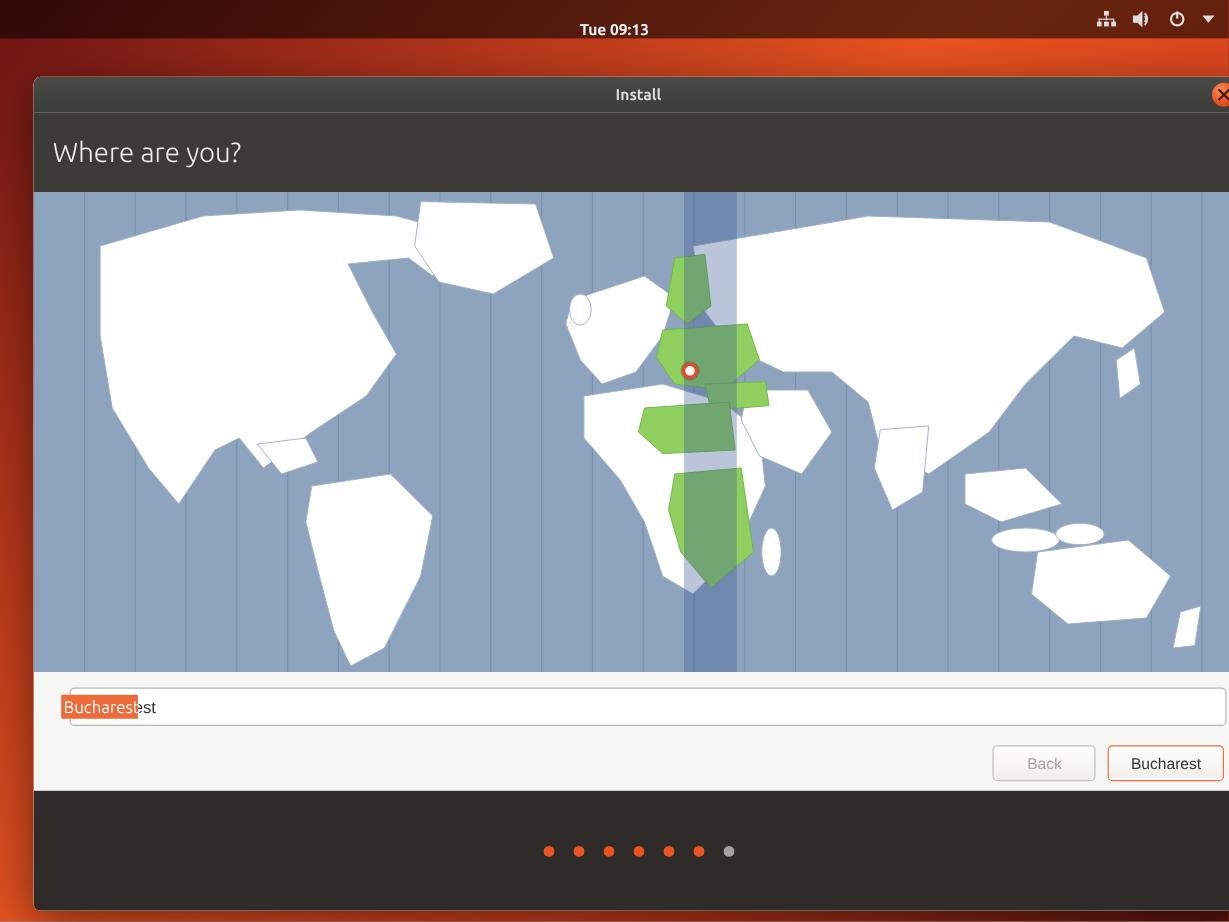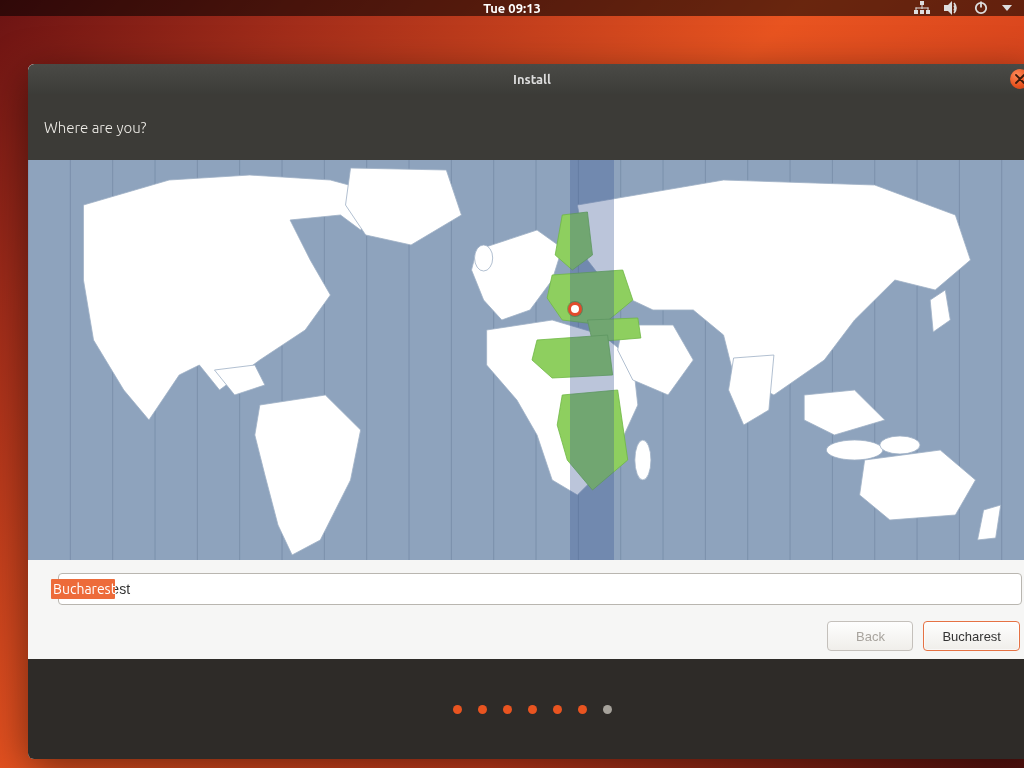--- a/index.html
+++ b/index.html
@@ -3,23 +3,23 @@
 <meta charset="utf-8">
 <style>
   * { box-sizing: border-box; margin: 0; padding: 0; }
   html, body { width: 1024px; height: 768px; overflow: hidden; font-family: Ubuntu, "Segoe UI", sans-serif; }
   body {
     background: linear-gradient(135deg, #6b1313 0%, #a32d1a 18%, #e95420 45%, #cf3d1c 70%, #5a120f 100%);
     color: #fff;
   }
   
   .topbar {
-    height: 16px; width: 100%;
+    height: 32px; width: 100%;
     background: rgba(0,0,0,0.55);
-    display: flex; align-items: center; justify-content: center;
+    display: flex; align-items: flex-end; justify-content: center;
     position: relative; font-size: 13px; font-weight: 600;
   }
   .topbar .status-area {
     position: absolute; right: 12px; top: 0; height: 100%;
     display: flex; align-items: center; gap: 14px;
   }
   .topbar svg { display: block; }
 
   
   .installer {
@@ -36,21 +36,21 @@
   }
   .close-btn {
     position: absolute; right: 6px; top: 5px; width: 20px; height: 20px;
     border-radius: 50%; background: radial-gradient(circle at 35% 30%, #ff8b5a, #e95420 55%, #b73d12);
     display:flex; align-items:center; justify-content:center;
   }
   .header-strip {
     height: 66px; background: #3c3b37; display: flex; align-items: center;
     padding: 0 16px; color: #f0eee9;
   }
-  .header-strip h1 { font-size: 15px; font-weight: 300; }
+  .header-strip h1 { font-size: 23px; font-weight: 300; }
 
   .map-area {
     position: relative; height: 400px; width: 100%;
     background: #8ea3bd; overflow: hidden;
   }
   .map-area svg.world { width: 100%; height: 100%; display:block; }
   .tz-band {
     position: absolute; top: 0; bottom: 0; left: 542px; width: 44px;
     background: rgba(60,90,150,0.35);
   }

